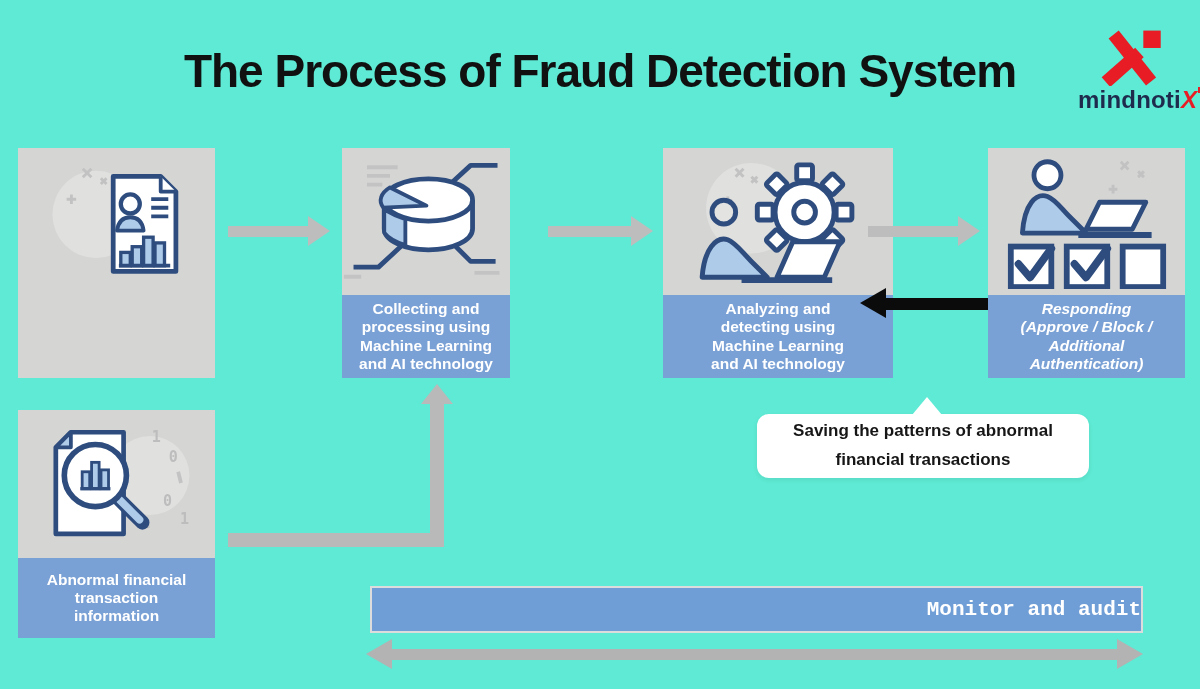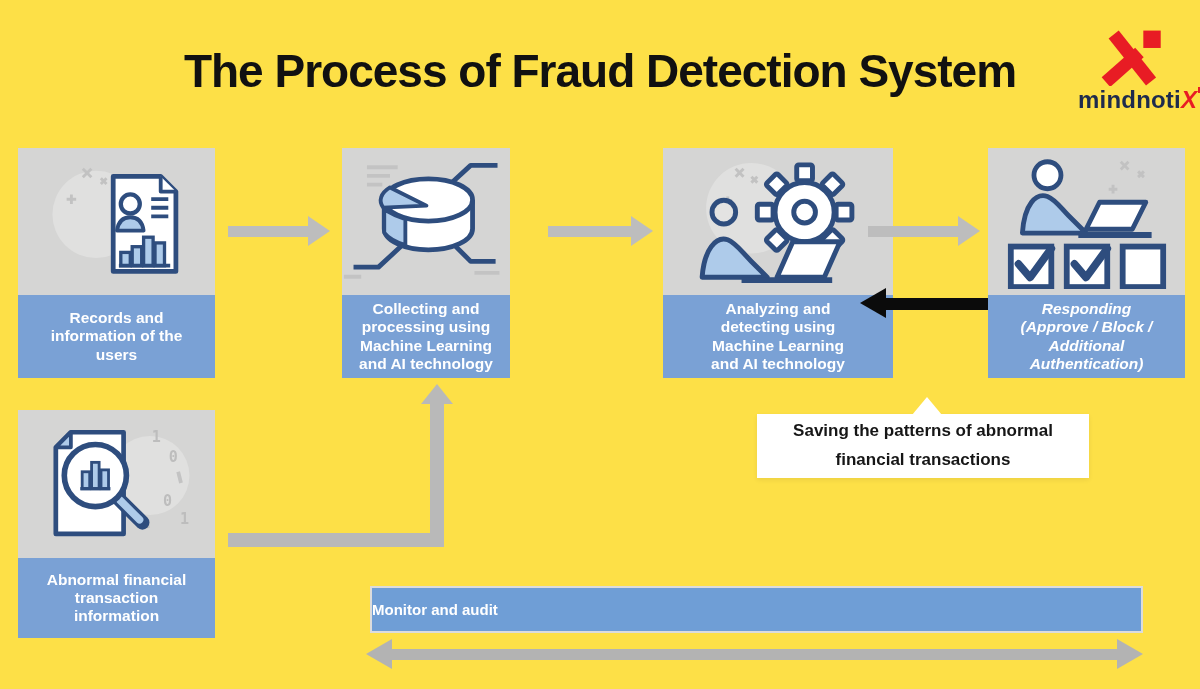--- a/index.html
+++ b/index.html
@@ -1,20 +1,20 @@
 <!DOCTYPE html>
 <html><head>
 <meta charset="utf-8">
 <style>
   * { margin:0; padding:0; box-sizing:border-box; }
   html,body { background:#e9e9e8; }
   body { font-family:"Liberation Sans", sans-serif; }
   #stage {
     position:relative; width:1200px; height:689px;
-    background:#fde047; overflow:hidden;
+    background:#5eead4; overflow:hidden;
   }
   .title {
     position:absolute; left:0; right:0; top:44px;
     text-align:center; font-size:46px; font-weight:bold;
     color:#111; letter-spacing:-1px;
   }
   
   .logo { position:absolute; left:1078px; top:28px; width:110px; text-align:center; }
   .logo .mark { display:block; margin:0 auto; }
   .logo .word { font-size:24px; font-weight:bold; color:#1e2b4d; letter-spacing:.2px; white-space:nowrap; }
@@ -43,33 +43,33 @@
   .arrow-l .head { position:absolute; left:0; top:0; width:0; height:0;
     border-right:26px solid #0b0b0b; border-top:15.5px solid transparent; border-bottom:15.5px solid transparent; }
   
   .l-h { position:absolute; left:228px; top:533px; width:216px; height:14px; background:#b9b9b9; }
   .l-v { position:absolute; left:430px; top:402px; width:14px; height:145px; background:#b9b9b9; }
   .l-head { position:absolute; left:421px; top:384px; width:0; height:0;
     border-bottom:20px solid #b9b9b9; border-left:16px solid transparent; border-right:16px solid transparent; }
   
   .callout {
     position:absolute; left:757px; top:414px; width:332px; height:64px;
-    background:#ffffff; border-radius:0; box-shadow:0 2px 5px rgba(0,0,0,.07);
+    background:#ffffff; border-radius:12px; box-shadow:0 2px 5px rgba(0,0,0,.07);
     display:flex; align-items:center; justify-content:center;
     font-size:17px; font-weight:600; color:#161616; text-align:center;
     line-height:1.7; white-space:pre-line;
   }
   .callout .tip { position:absolute; left:155px; top:-17px; width:0; height:0;
     border-bottom:18px solid #ffffff; border-left:15px solid transparent; border-right:15px solid transparent; }
   
   .monitor {
     position:absolute; left:370px; top:586px; width:773px; height:47px;
     background:#6f9ed6; border:2px solid #dcdcdc;
-    display:flex; align-items:center; justify-content:flex-start;
-    color:#fff; font-weight:bold; font-size:15px;
+    display:flex; align-items:center; justify-content:flex-end;
+    color:#fff; font-weight:bold; font-size:21px;font-family:Liberation Mono, monospace;
   }
   .span-arrow { position:absolute; left:366px; top:639px; width:777px; height:30px; }
   .span-arrow .shaft { position:absolute; left:24px; right:24px; top:10px; height:11px; background:#b3b3b3; }
   .span-arrow .hl { position:absolute; left:0; top:0; width:0; height:0;
     border-right:26px solid #b3b3b3; border-top:15px solid transparent; border-bottom:15px solid transparent; }
   .span-arrow .hr { position:absolute; right:0; top:0; width:0; height:0;
     border-left:26px solid #b3b3b3; border-top:15px solid transparent; border-bottom:15px solid transparent; }
 </style>
 </head>
 <body>
@@ -105,23 +105,20 @@
         </g>
         <g fill="#aecbea" stroke="#2e4d7e" stroke-width="3.5">
           <rect x="84" y="98" width="10" height="14"></rect>
           <rect x="96" y="92" width="10" height="20"></rect>
           <rect x="108" y="82" width="10" height="30"></rect>
           <rect x="120" y="88" width="10" height="24"></rect>
         </g>
         <path d="M82 112 H136" stroke="#2e4d7e" stroke-width="4"></path>
       </svg>
     </div>
-    <div class="label"><span>Records and
-information of the
-users</span></div>
   </div>
 
   <div class="box" style="left:342px;width:168px;">
     <div class="icon-area">
       <svg width="172" height="128" viewBox="0 0 175 130">
         <g stroke="#c3c3c3" stroke-width="4">
           <path d="M26 8 H58 M26 17 H50 M26 26 H42"></path>
           <path d="M2 122 H20 M138 118 H164"></path>
         </g>
         <g fill="none" stroke="#2e4d7e" stroke-width="5" stroke-linejoin="round">

